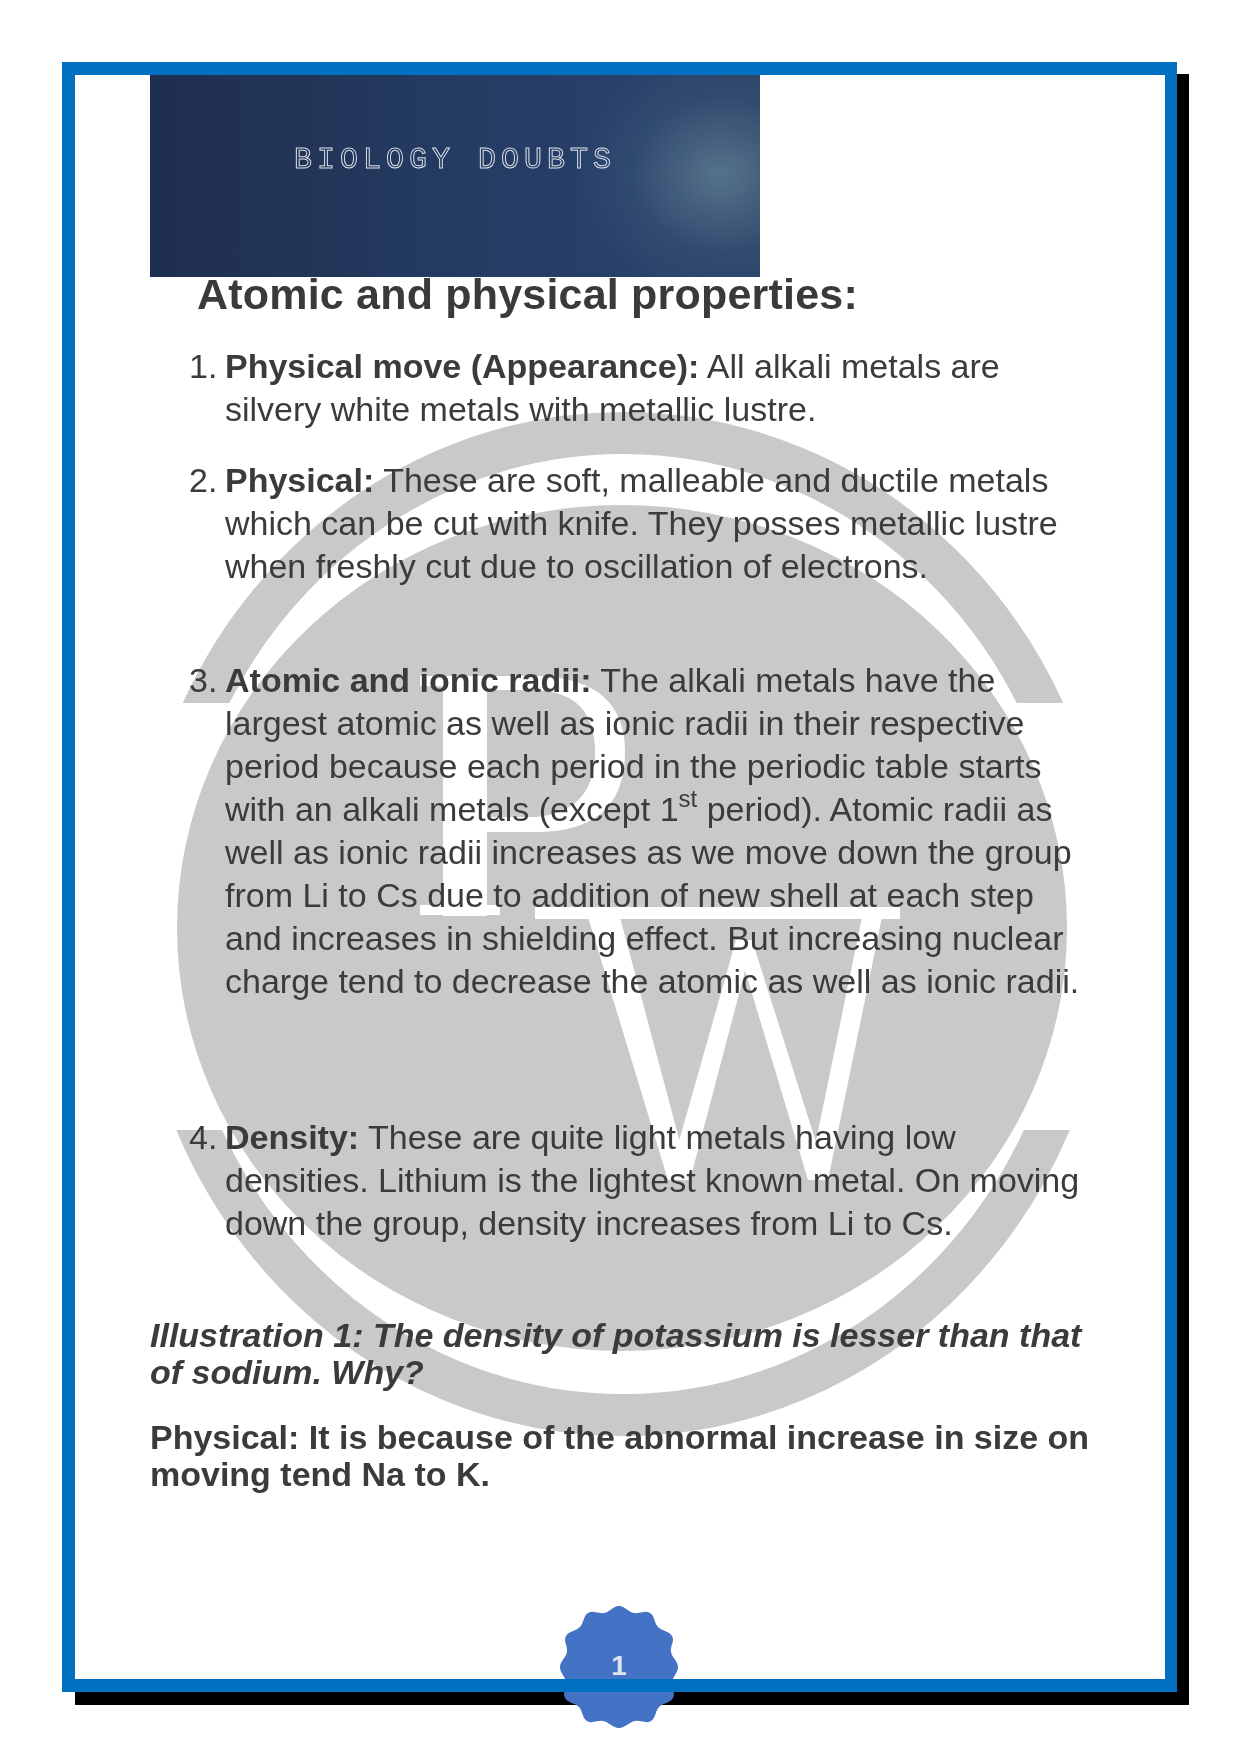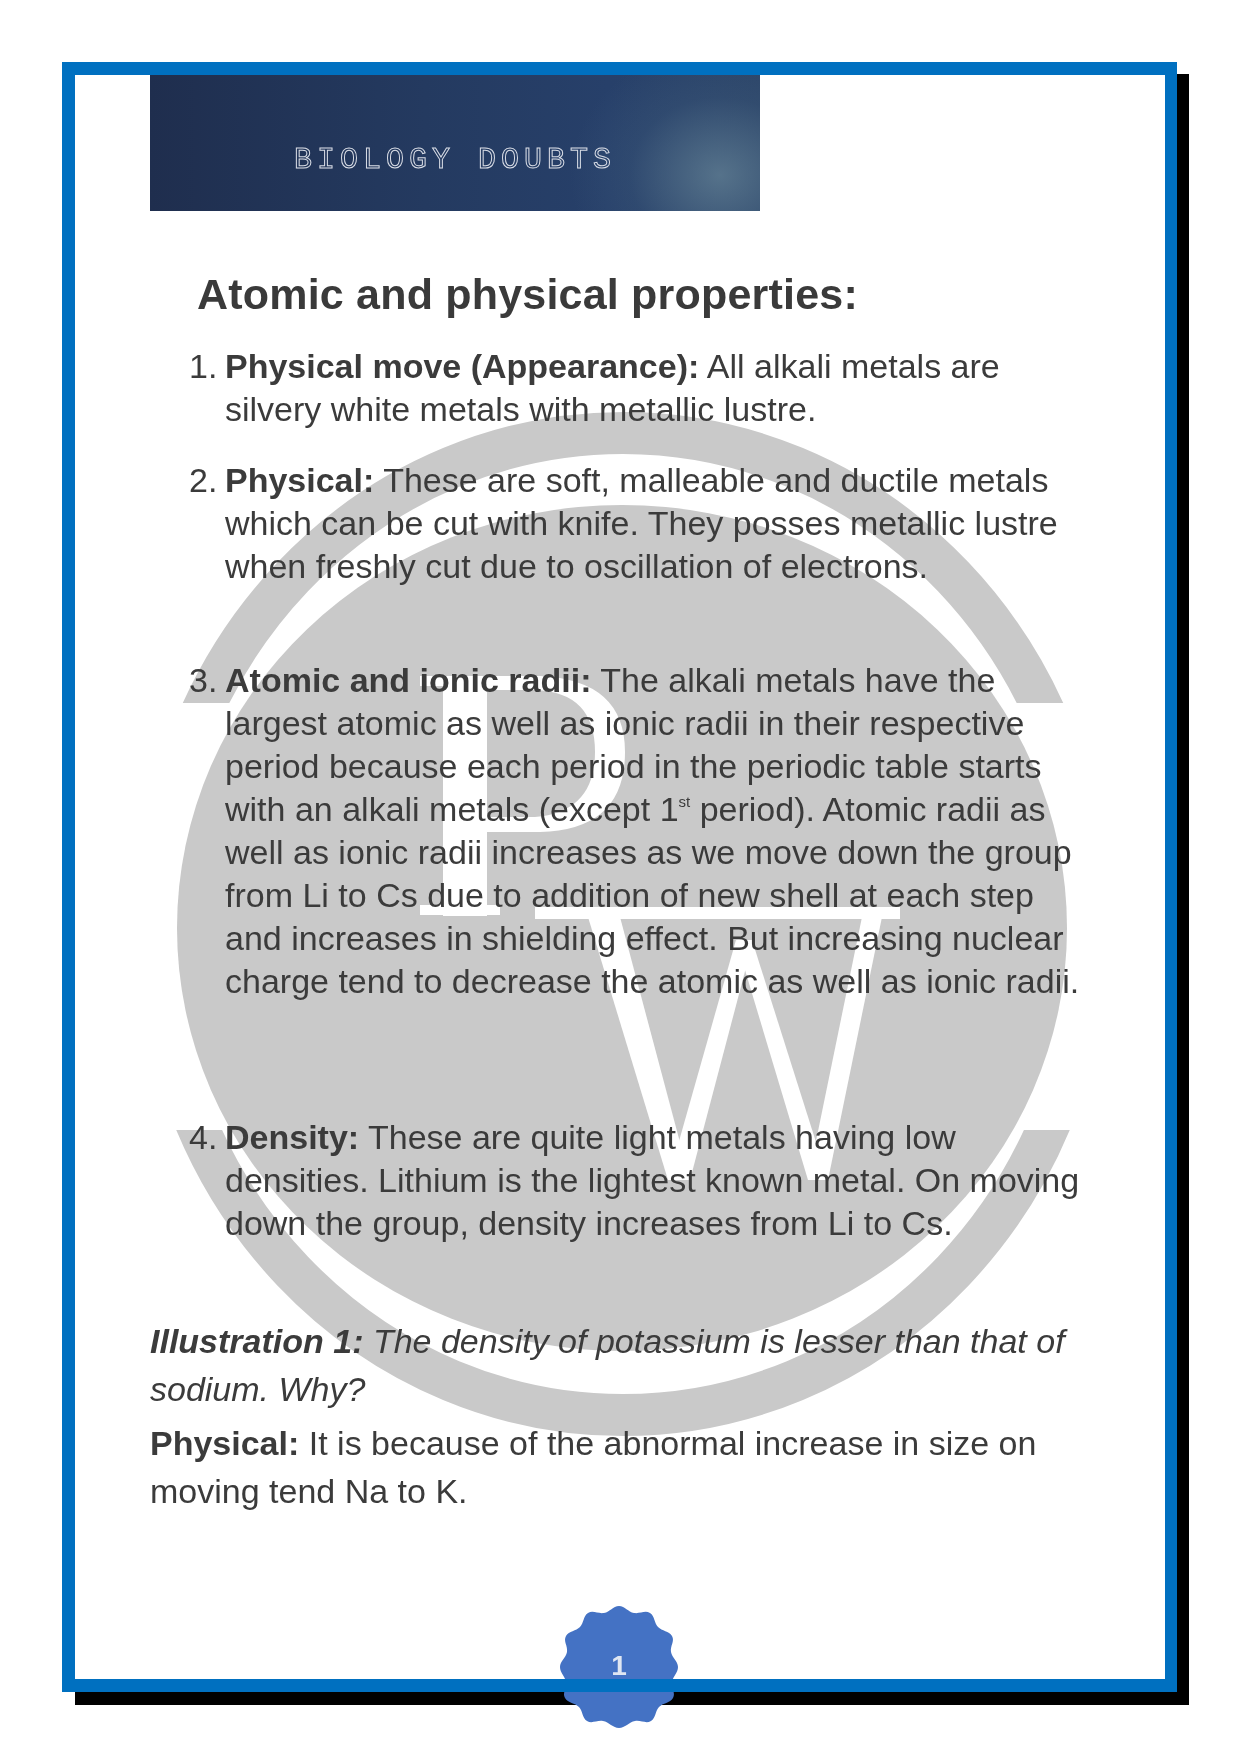--- a/index.html
+++ b/index.html
@@ -9,21 +9,21 @@
     font-family: "Liberation Sans", sans-serif;
   }
   .shadow-right { position: absolute; left: 1177px; top: 74px; width: 12px; height: 1631px; background: #000; }
   .shadow-bottom { position: absolute; left: 75px; top: 1692px; width: 1114px; height: 13px; background: #000; }
   .frame-top { position: absolute; left: 62px; top: 62px; width: 1115px; height: 13px; background: #0070c0; z-index: 5; }
   .frame-left { position: absolute; left: 62px; top: 62px; width: 13px; height: 1630px; background: #0070c0; z-index: 5; }
   .frame-right { position: absolute; left: 1165px; top: 62px; width: 12px; height: 1630px; background: #0070c0; z-index: 5; }
   .frame-bottom { position: absolute; left: 62px; top: 1679px; width: 1115px; height: 13px; background: #0070c0; z-index: 5; }
 
   .banner {
-    position: absolute; left: 150px; top: 75px; width: 610px; height: 136px;
+    position: absolute; left: 150px; top: 75px; width: 610px; height: 202px;
     background:
       radial-gradient(ellipse 150px 130px at 570px 100px, rgba(100,130,150,0.75), rgba(70,100,130,0.25) 60%, rgba(34,50,85,0) 100%),
       linear-gradient(90deg, #1f2e4e 0%, #243a60 45%, #27406a 75%, #2b4468 100%);
     z-index: 2;
   }
   .banner-title {
     position: absolute; left: 0; top: 68px; width: 610px; text-align: center;
     font-family: "Liberation Mono", monospace; font-size: 30px; letter-spacing: 5px;
     color: transparent; -webkit-text-stroke: 1px #d9dde6;
   }
@@ -32,22 +32,22 @@
 
   .content { position: absolute; left: 0; top: 0; width: 1240px; z-index: 3; color: #3b3b3b; }
   .title {
     position: absolute; left: 189px; top: 262px; margin: 8px;
     font-size: 43px; font-weight: bold; letter-spacing: 0.2px; color: #3a3a3a;
   }
   .item { position: absolute; left: 189px; width: 910px; font-size: 34px; line-height: 43px; }
   .item .num { position: absolute; left: 0; top: 0; width: 36px; }
   .item .body { margin-left: 36px; }
   .item b { font-weight: bold; }
-  sup { font-size: 15px; line-height: 0; vertical-align: 14px; }
-  .para { position: absolute; left: 150px; width: 950px; font-size: 34px; line-height: 48px; }
+  sup { font-size: 24px; line-height: 0; vertical-align: 14px; }
+  .para { position: absolute; left: 150px; width: 950px; font-size: 34px; line-height: 37px; font-weight: bold; }
   .illus { font-style: italic; }
 
   .badge { position: absolute; left: 553px; top: 1604px; width: 132px; height: 132px; z-index: 4; }
   .badge-num {
     position: absolute; left: 553px; top: 1650px; width: 132px; text-align: center;
     font-size: 28px; font-weight: bold; color: #dfe6f2; z-index: 4;
   }
 </style>
 </head>
 <body>

